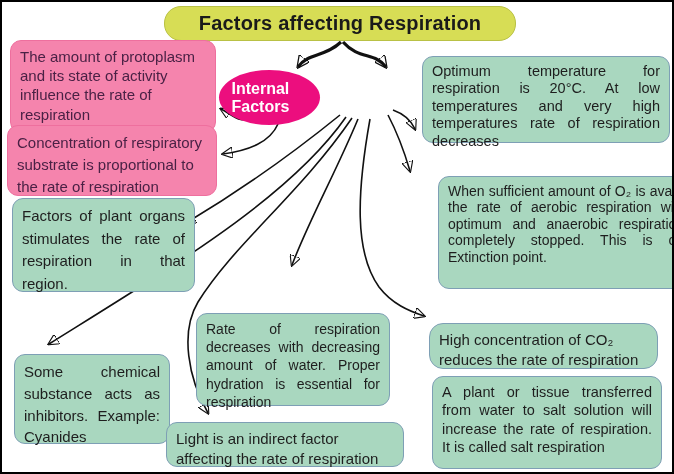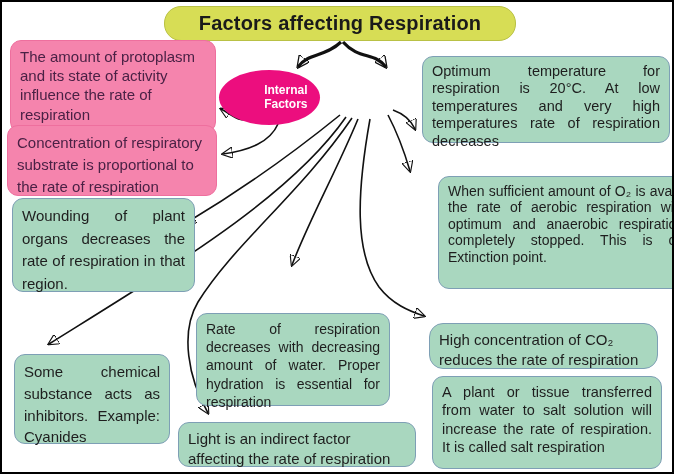--- a/index.html
+++ b/index.html
@@ -30,28 +30,28 @@
     padding:6px 9px; font-size:15px; color:var(--green-text); line-height:1.28;
   }
   .pink{background:var(--pink-bg); border:1.5px solid var(--pink-border); color:var(--pink-text);}
   .green{background:var(--green-bg); border:1.5px solid var(--green-border);}
   .just{text-align:justify;}
   .b-protoplasm{left:8px;  top:38px;  width:206px; height:93px;}
   .b-substrate {left:5px;  top:123px; width:210px; height:71px; line-height:1.45;}
   .b-wounding  {left:10px; top:196px; width:183px; height:94px; line-height:1.5;}
   .b-chemical  {left:12px; top:352px; width:156px; height:90px; line-height:1.45;}
   .b-rate      {left:194px;top:278px; width:194px; height:93px; font-size:14px; line-height:1.3;margin-top:33px;}
-  .b-light     {left:176px;top:420px; width:238px; height:45px; line-height:1.3;}
+  .b-light     {left:164px;top:420px; width:238px; height:45px; line-height:1.3;}
   .b-temperature{left:420px;top:54px; width:248px; height:87px; font-size:14.5px; line-height:1.2;}
   .b-oxygen    {left:436px;top:174px; width:277px; height:113px; font-size:14px; line-height:1.17;}
   .b-co2       {left:427px;top:321px; width:229px; height:46px; line-height:1.3; border-radius:14px;}
   .b-salt      {left:430px;top:374px; width:230px; height:93px; font-size:14.5px; line-height:1.26;}
   .ellipse{
     position:absolute; z-index:3; display:flex; align-items:center; justify-content:center;
-    text-align:right; color:var(--ellipse-text); font-weight:bold; font-size:12px; line-height:1.12;
+    text-align:left; color:var(--ellipse-text); font-weight:bold; font-size:16px; line-height:1.12;
   }
   .el-label{width:76px;}
   .el-internal{left:217px; top:68px; width:101px; height:55px; border-radius:50%; background:var(--internal-bg);}
   .el-external{left:317px; top:64px; width:96px;  height:57px; border-radius:50%; background:var(--external-bg);}
 </style>
 </head>
 <body>
 
 <div class="canvas">
 
@@ -74,21 +74,21 @@
     <path class="thin" d="M 356,117 C 334,170 308,216 290,263" marker-end="url(#ah)"></path>
     <path class="thin" d="M 391,108 C 402,112 409,118 413,127" marker-end="url(#ah)"></path>
     <path class="thin" d="M 386,113 C 397,134 403,152 408,169" marker-end="url(#ah)"></path>
     <path class="thin" d="M 368,117 C 355,190 352,250 377,285 C 390,302 407,309 422,314" marker-end="url(#ah)"></path>
   </svg>
 
   <div class="pill">Factors affecting Respiration</div>
 
   <div class="box pink b-protoplasm">The amount of protoplasm and its state of activity influence the rate of respiration</div>
   <div class="box pink b-substrate">Concentration of respiratory substrate is proportional to the rate of respiration</div>
-  <div class="box green just b-wounding">Wounding of plant organs decreases the rate of respiration in that region.</div>
+  <div class="box green just b-wounding">Factors of plant organs stimulates the rate of respiration in that region.</div>
   <div class="box green just b-chemical">Some chemical substance acts as inhibitors. Example: Cyanides</div>
   <div class="box green just b-rate">Rate of respiration decreases with decreasing amount of water. Proper hydration is essential for respiration</div>
   <div class="box green b-light">Light is an indirect factor affecting the rate of respiration</div>
   <div class="box green just b-temperature">Optimum temperature for respiration is 20°C. At low temperatures and very high temperatures rate of respiration decreases</div>
   <div class="box green just b-oxygen">When sufficient amount of O₂ is available the rate of aerobic respiration will be optimum and anaerobic respiration is completely stopped. This is called Extinction point.</div>
   <div class="box green just b-salt">A plant or tissue transferred from water to salt solution will increase the rate of respiration. It is called salt respiration</div>
   <div class="box green b-co2">High concentration of CO₂ reduces the rate of respiration</div>
 
   <div class="ellipse el-internal">
     <span class="el-label">Internal Factors</span>

